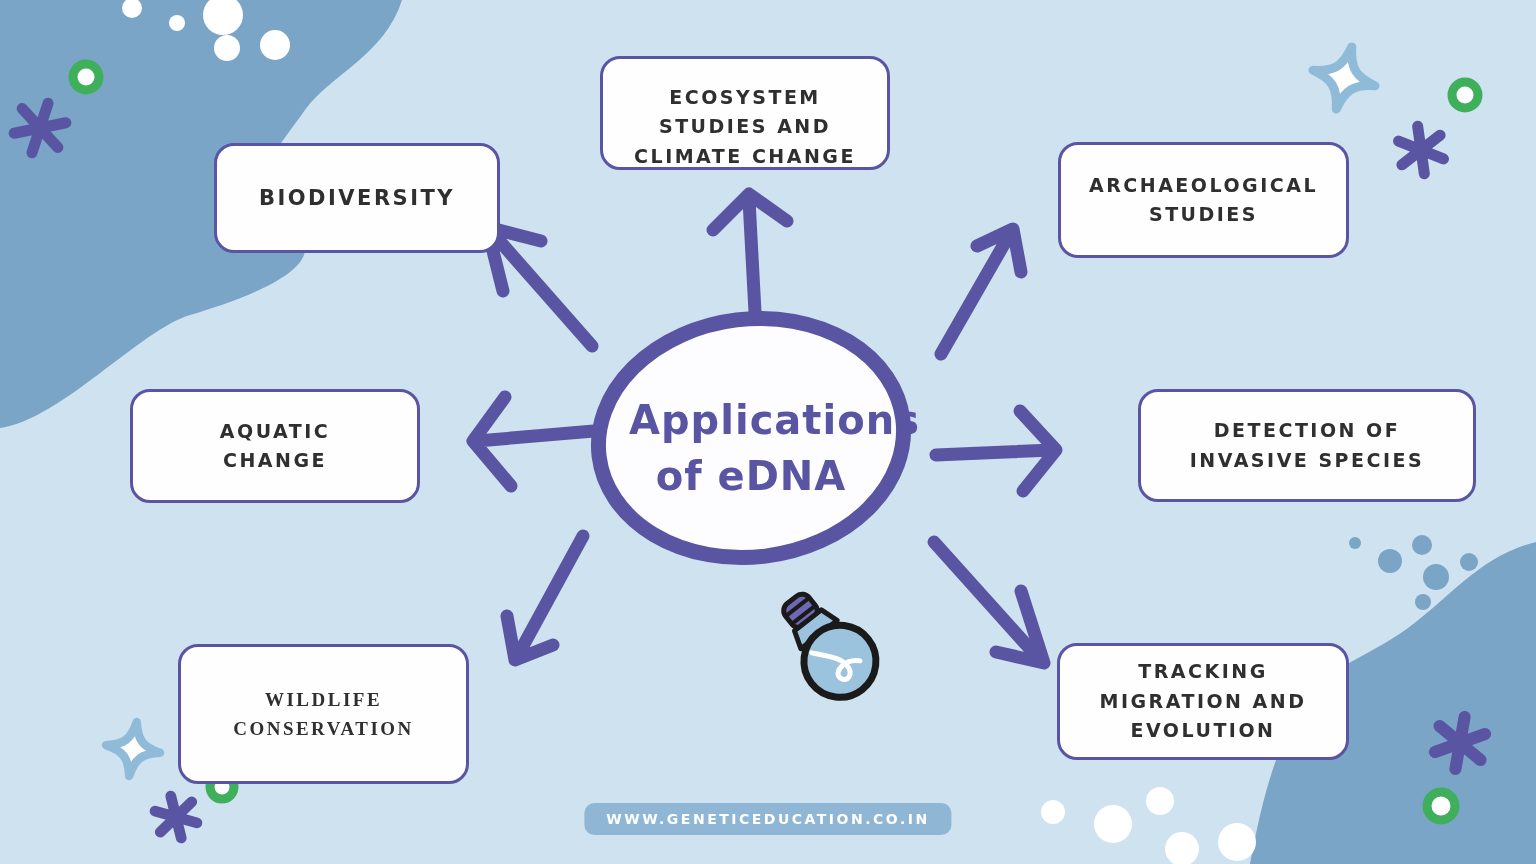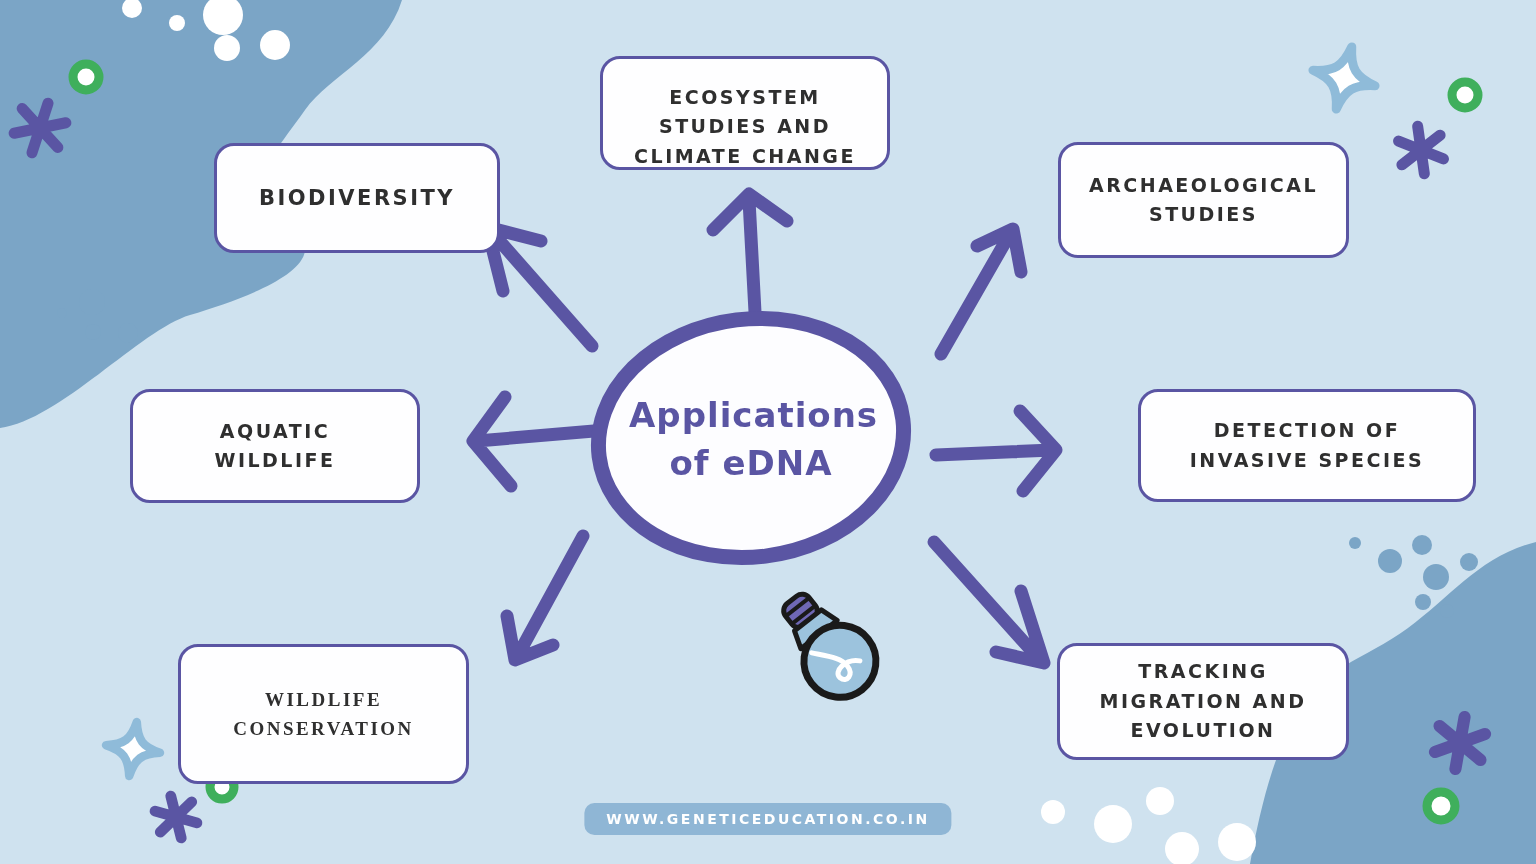--- a/index.html
+++ b/index.html
@@ -26,21 +26,21 @@
     line-height:1.55;
     box-sizing:border-box;
   }
   .node .lbl{display:inline-block;max-width:260px;}
   .center-label{
     position:absolute;
     z-index:3;
     left:629px;top:392px;width:244px;
     text-align:center;
     color:#5a55a3;
-    font-size:34px;
+    font-size:40px;
     font-weight:bold;
     letter-spacing:1px;
     line-height:1.4;
   }
   .watermark{
     position:absolute;
     z-index:3;
     left:50%;top:803px;
     transform:translateX(-50%);
     background:rgba(138,178,210,0.92);
@@ -147,21 +147,21 @@
 
   <div class="node" style="left:600px;top:56px;width:290px;height:114px;">
     <span class="lbl" style="max-width:252px;margin-top:28px;">ECOSYSTEM STUDIES AND CLIMATE CHANGE</span>
   </div>
 
   <div class="node" style="left:167px;top:143px;width:286px;height:110px;font-size:21px;margin-left:47px;">
     <span class="lbl">BIODIVERSITY</span>
   </div>
 
   <div class="node" style="left:130px;top:389px;width:290px;height:114px;">
-    <span class="lbl" style="max-width:210px;">AQUATIC WILDLIFE</span>
+    <span class="lbl" style="max-width:210px;">AQUATIC CHANGE</span>
   </div>
 
   <div class="node" style="left:178px;top:644px;width:291px;height:140px;font-family:Liberation Serif, serif;">
     <span class="lbl" style="max-width:250px;">WILDLIFE CONSERVATION</span>
   </div>
 
   <div class="node" style="left:1058px;top:142px;width:291px;height:116px;">
     <span class="lbl" style="max-width:256px;">ARCHAEOLOGICAL STUDIES</span>
   </div>
 

